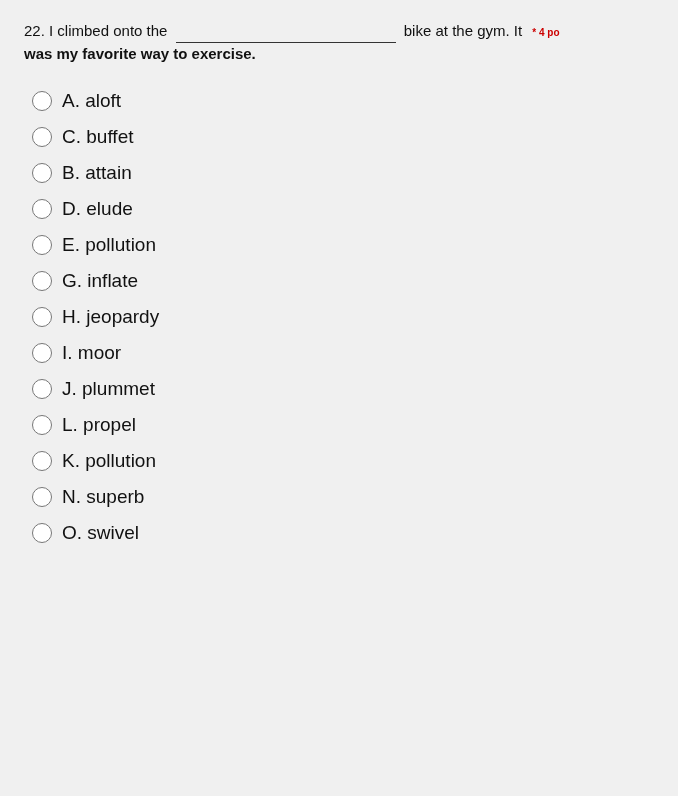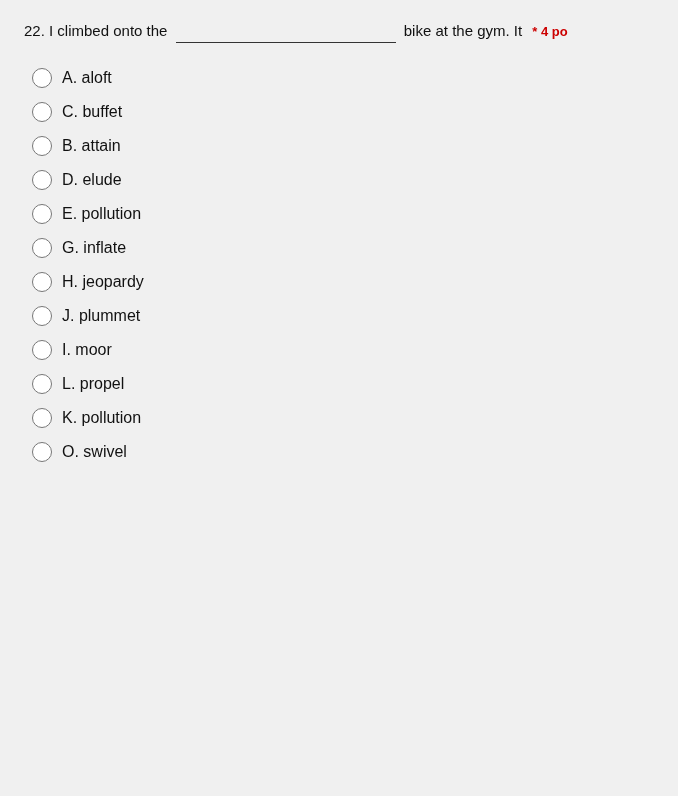--- a/index.html
+++ b/index.html
@@ -31,21 +31,21 @@
     .question-line {
       display: inline-block;
       border-bottom: 1.5px solid #333;
       width: 220px;
       margin: 0 4px;
       vertical-align: bottom;
     }
 
     .required-badge {
       color: #c00;
-      font-size: 13px;
+      font-size: 10px;
       font-weight: bold;
       margin-left: 6px;
     }
 
     .options-list {
       list-style: none;
       margin-top: 8px;
     }
 
     .option-item {
@@ -58,34 +58,37 @@
     .option-item input[type="radio"] {
       width: 20px;
       height: 20px;
       margin-right: 10px;
       accent-color: #444;
       cursor: pointer;
       flex-shrink: 0;
     }
 
     .option-label {
-      font-size: 16px;
+      font-size: 19px;
       color: #111;
     }
   </style>
 </head>
 <body>
 
 <div class="question-header">
   <div class="question-text">
     <span>22.</span>
     <span>I climbed onto the</span>
     <span class="question-line"></span>
     <span>bike at the gym. It</span>
     <span class="required-badge">* 4 po</span>
+  </div>
+  <div class="question-text">
+    <strong><span>was my favorite way to exercise.</span></strong>
   </div>
 </div>
 
 <ul class="options-list">
 <li class="option-item">
       <input type="radio" name="question22" value="A" style="">
       <span class="option-label">A. aloft</span>
     </li>
     <li class="option-item">
       <input type="radio" name="question22" value="C" style="">
@@ -105,32 +108,36 @@
     </li>
     <li class="option-item">
       <input type="radio" name="question22" value="G" style="">
       <span class="option-label">G. inflate</span>
     </li>
     <li class="option-item">
       <input type="radio" name="question22" value="H" style="">
       <span class="option-label">H. jeopardy</span>
     </li>
     <li class="option-item">
+      <input type="radio" name="question22" value="I" style="">
+      <span class="option-label">I. moor</span>
+    </li>
+    <li class="option-item">
       <input type="radio" name="question22" value="J" style="">
       <span class="option-label">J. plummet</span>
-    </li>
-    <li class="option-item">
-      <input type="radio" name="question22" value="I" style="">
-      <span class="option-label">I. moor</span>
     </li>
     <li class="option-item">
       <input type="radio" name="question22" value="L" style="">
       <span class="option-label">L. propel</span>
     </li>
     <li class="option-item">
       <input type="radio" name="question22" value="K" style="">
       <span class="option-label">K. pollution</span>
     </li>
     <li class="option-item">
+      <input type="radio" name="question22" value="N" style="">
+      <span class="option-label">N. superb</span>
+    </li>
+    <li class="option-item">
       <input type="radio" name="question22" value="O" style="">
       <span class="option-label">O. swivel</span>
     </li>
   </ul>
 
 </body></html>

